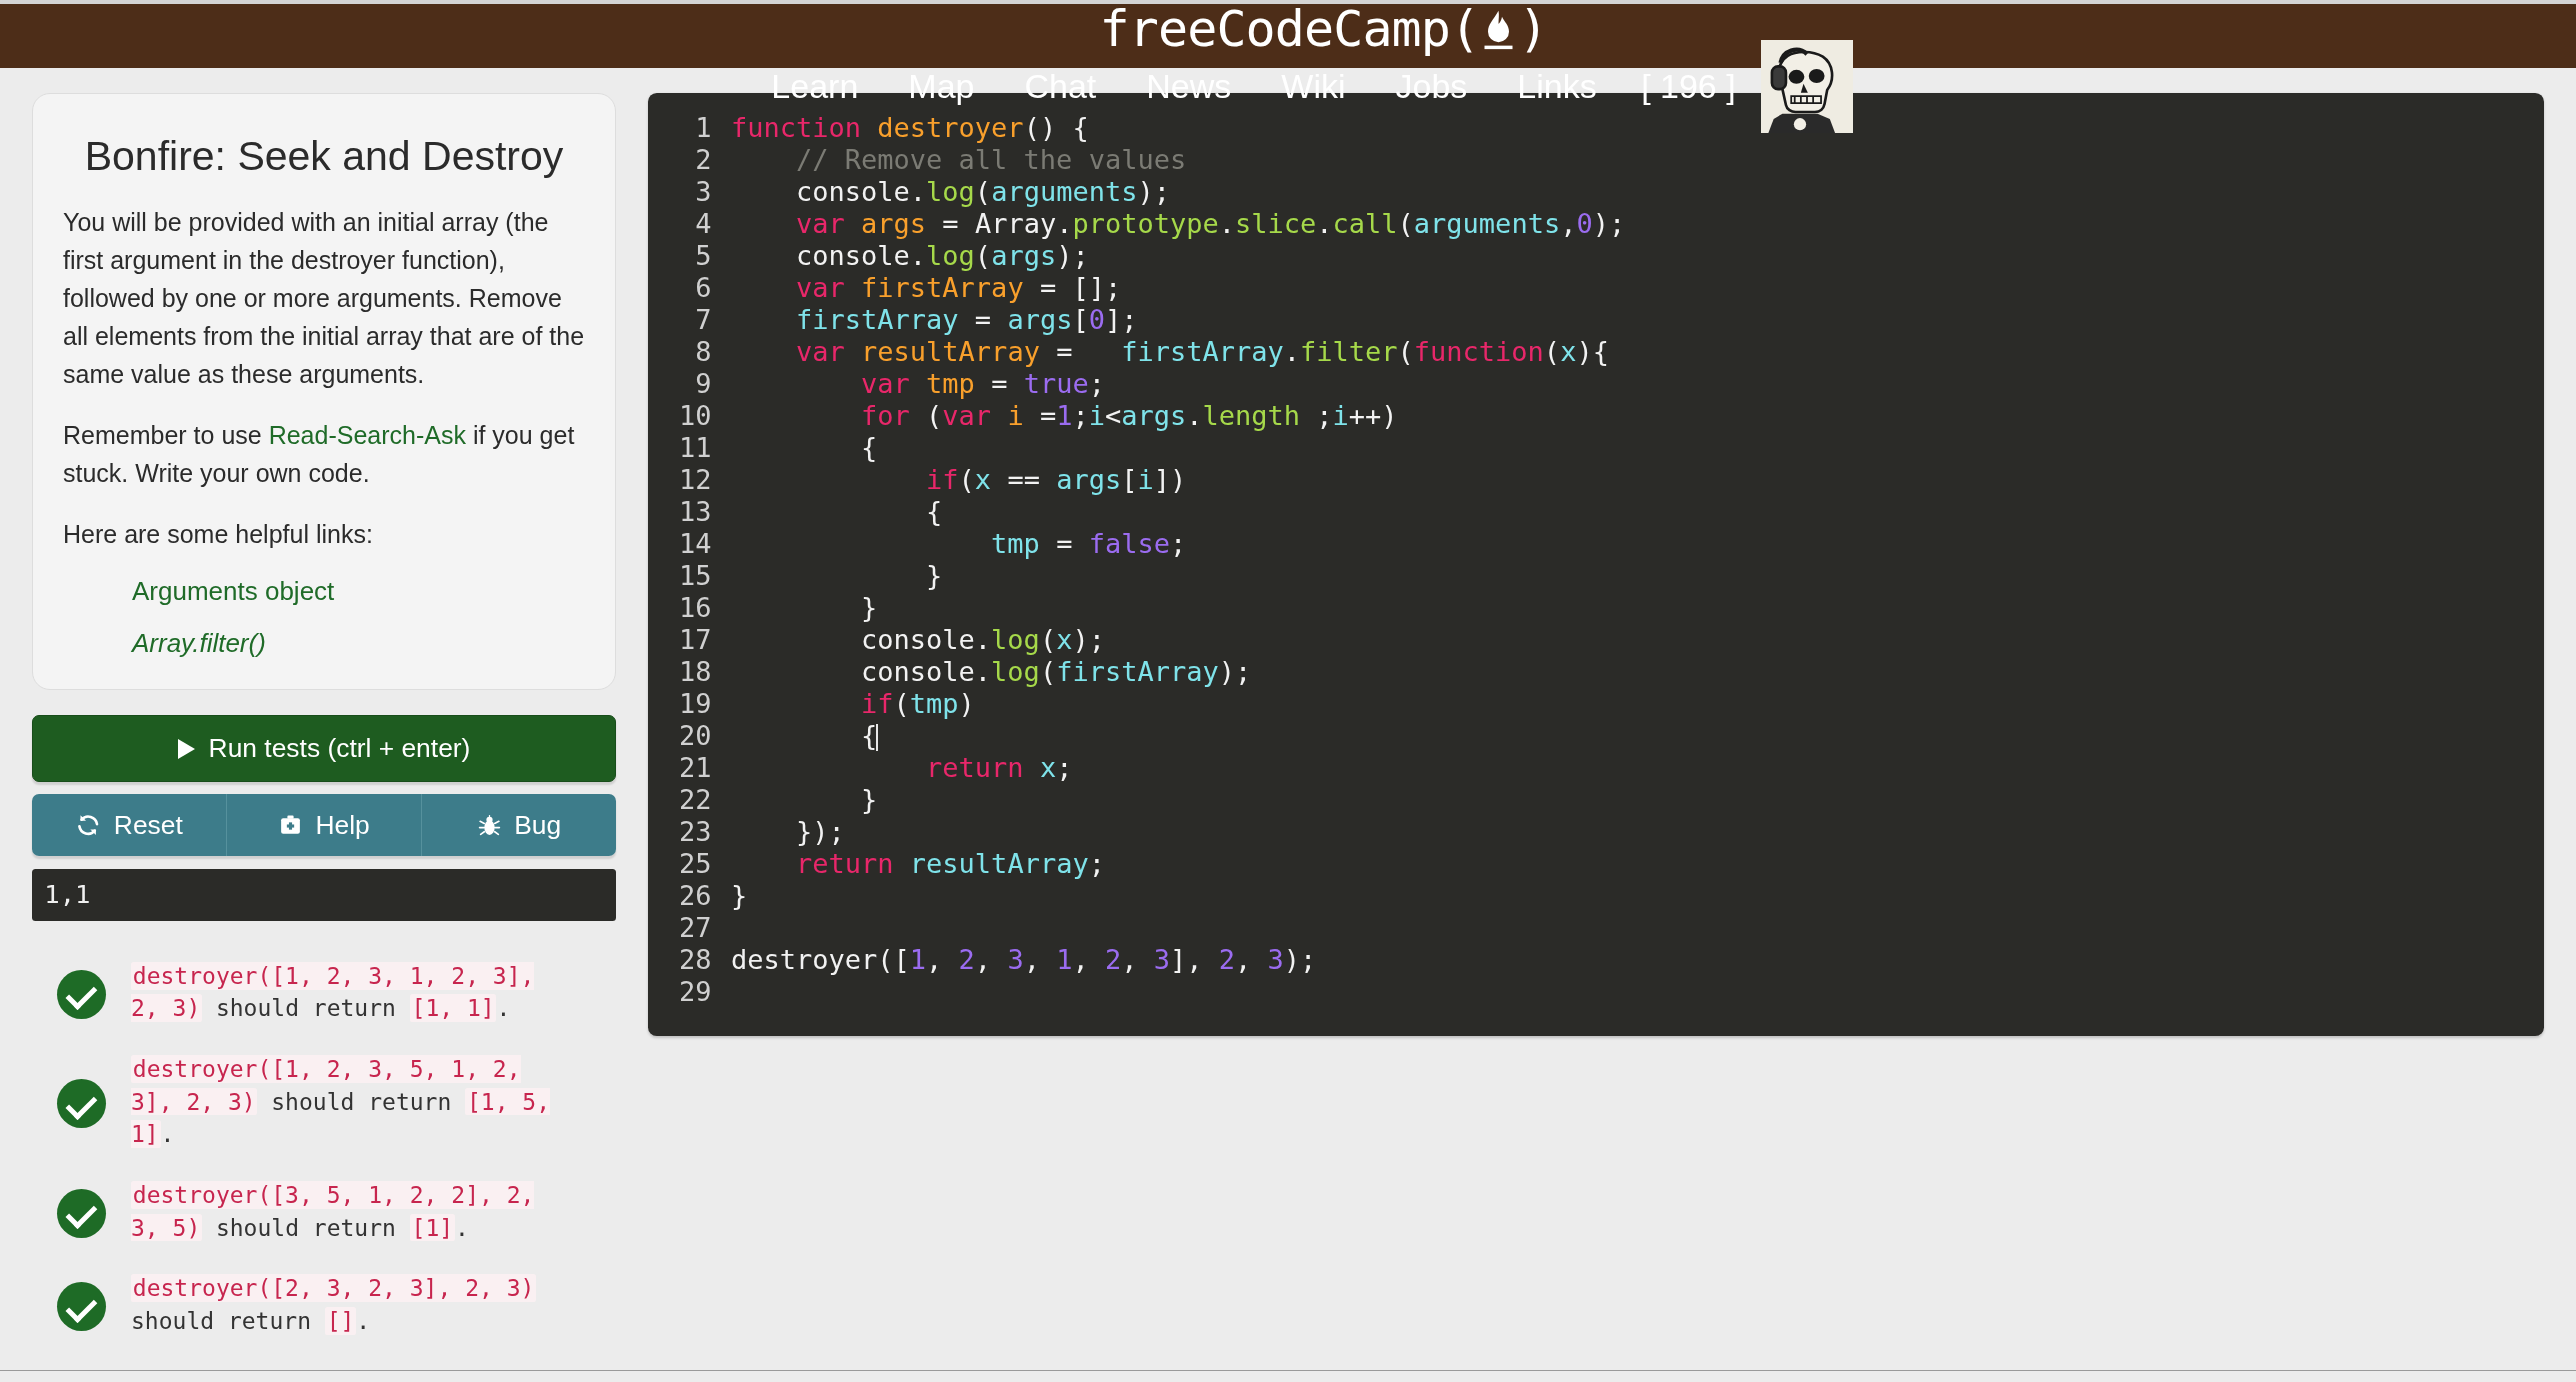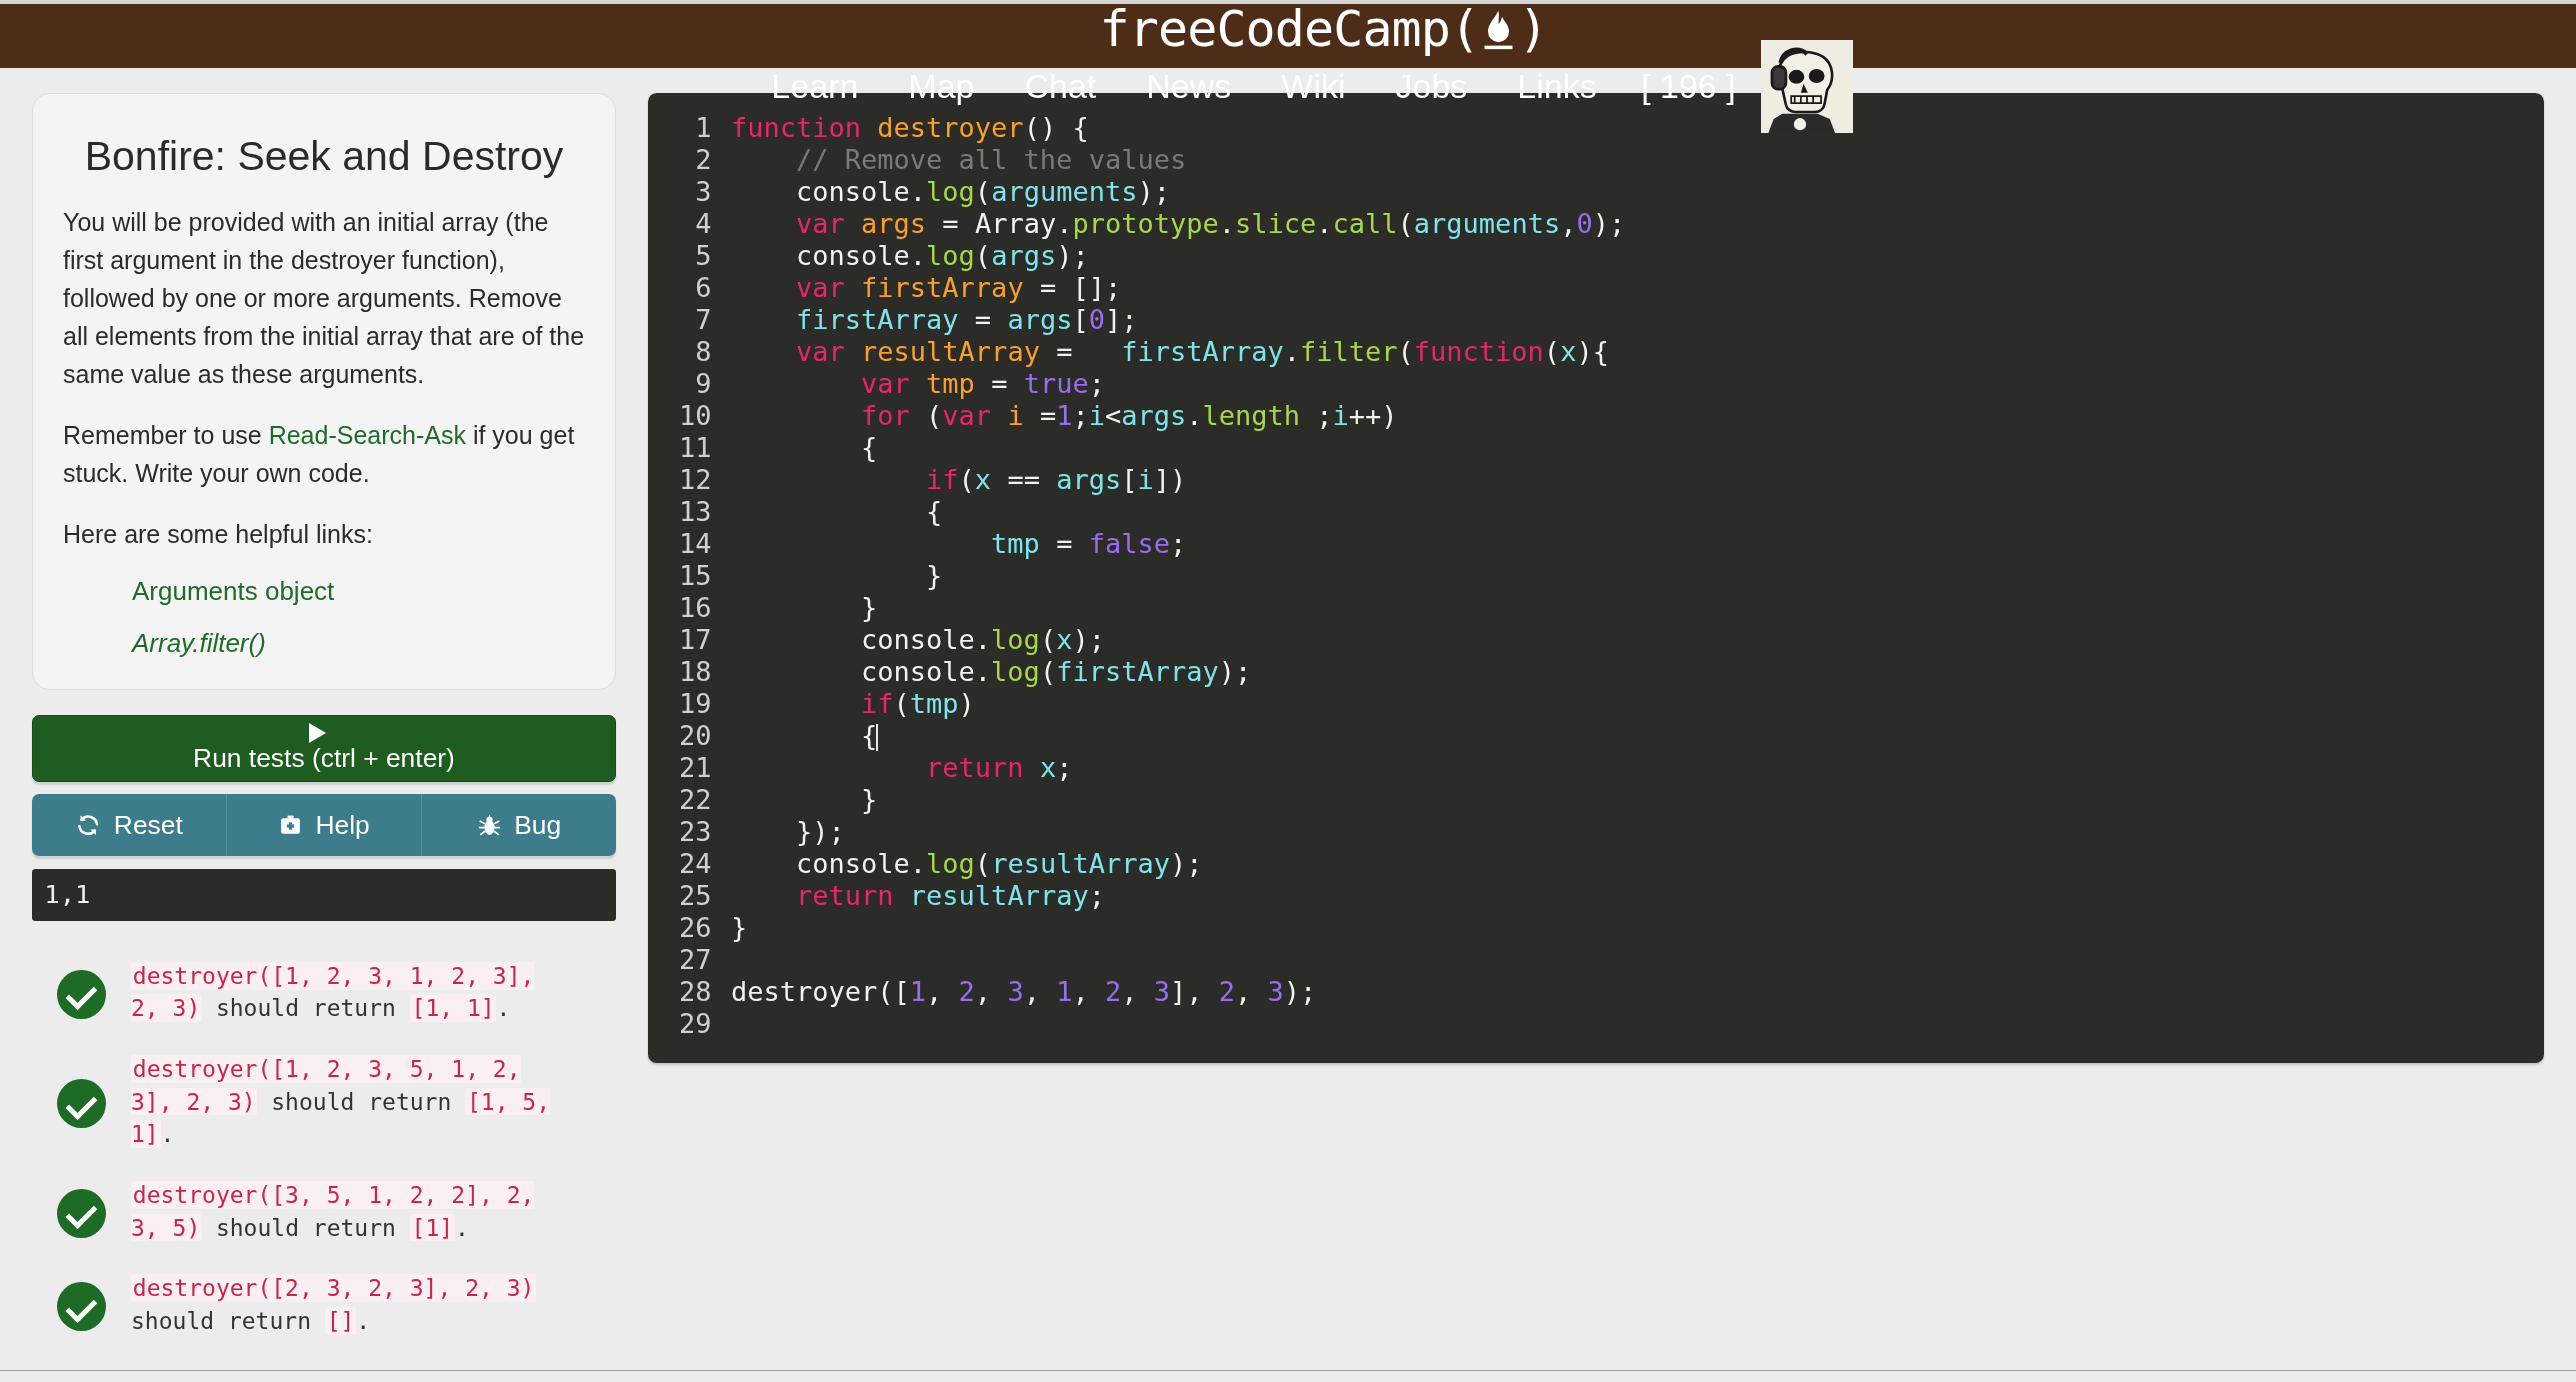--- a/index.html
+++ b/index.html
@@ -143,21 +143,20 @@
     border: 0.9px solid #184d1a;
     border-radius: 7px;
     color: #ffffff;
     font-size: 26.4px;
     display: flex;
     align-items: center;
     justify-content: center;
     box-sizing: border-box;
     cursor: pointer;
     box-shadow: 0 2.6px 1.8px rgba(0,0,0,0.12);
-    flex-direction: column;
   }
   .btn-run .play {
     width: 0; height: 0;
     border-left: 17.6px solid #ffffff;
     border-top: 10.6px solid transparent;
     border-bottom: 10.6px solid transparent;
     margin-right: 14px;
   }
   .btn-row {
     margin-top: 12.3px;
@@ -444,21 +443,20 @@
         <div class="code-line"><span class="ln">14</span><span class="code-text"><span class="t-pun">                </span><span class="t-id">tmp</span><span class="t-pun"> = </span><span class="t-atom">false</span><span class="t-pun">;</span></span></div>
         <div class="code-line"><span class="ln">15</span><span class="code-text"><span class="t-pun">            }</span></span></div>
         <div class="code-line"><span class="ln">16</span><span class="code-text"><span class="t-pun">        }</span></span></div>
         <div class="code-line"><span class="ln">17</span><span class="code-text"><span class="t-pun">        console.</span><span class="t-prop">log</span><span class="t-pun">(</span><span class="t-id">x</span><span class="t-pun">);</span></span></div>
         <div class="code-line"><span class="ln">18</span><span class="code-text"><span class="t-pun">        console.</span><span class="t-prop">log</span><span class="t-pun">(</span><span class="t-id">firstArray</span><span class="t-pun">);</span></span></div>
         <div class="code-line"><span class="ln">19</span><span class="code-text"><span class="t-pun">        </span><span class="t-kw">if</span><span class="t-pun">(</span><span class="t-id">tmp</span><span class="t-pun">)</span></span></div>
         <div class="code-line"><span class="ln">20</span><span class="code-text"><span class="t-pun">        {</span><span class="caret"></span></span></div>
         <div class="code-line"><span class="ln">21</span><span class="code-text"><span class="t-pun">            </span><span class="t-kw">return</span><span class="t-pun"> </span><span class="t-id">x</span><span class="t-pun">;</span></span></div>
         <div class="code-line"><span class="ln">22</span><span class="code-text"><span class="t-pun">        }</span></span></div>
         <div class="code-line"><span class="ln">23</span><span class="code-text"><span class="t-pun">    });</span></span></div>
-        <div class="code-line"><span class="ln">24</span><span class="code-text"><span class="t-pun">    console.</span><span class="t-prop">log</span><span class="t-pun">(</span><span class="t-id">resultArray</span><span class="t-pun">);</span></span></div>
         <div class="code-line"><span class="ln">25</span><span class="code-text"><span class="t-pun">    </span><span class="t-kw">return</span><span class="t-pun"> </span><span class="t-id">resultArray</span><span class="t-pun">;</span></span></div>
         <div class="code-line"><span class="ln">26</span><span class="code-text"><span class="t-pun">}</span></span></div>
         <div class="code-line"><span class="ln">27</span><span class="code-text"></span></div>
         <div class="code-line"><span class="ln">28</span><span class="code-text"><span class="t-pun">destroyer([</span><span class="t-num">1</span><span class="t-pun">, </span><span class="t-num">2</span><span class="t-pun">, </span><span class="t-num">3</span><span class="t-pun">, </span><span class="t-num">1</span><span class="t-pun">, </span><span class="t-num">2</span><span class="t-pun">, </span><span class="t-num">3</span><span class="t-pun">], </span><span class="t-num">2</span><span class="t-pun">, </span><span class="t-num">3</span><span class="t-pun">);</span></span></div>
         <div class="code-line"><span class="ln">29</span><span class="code-text"></span></div>
       </div>
   </div>
 </div>
 
 <div class="footer-rule"></div>

